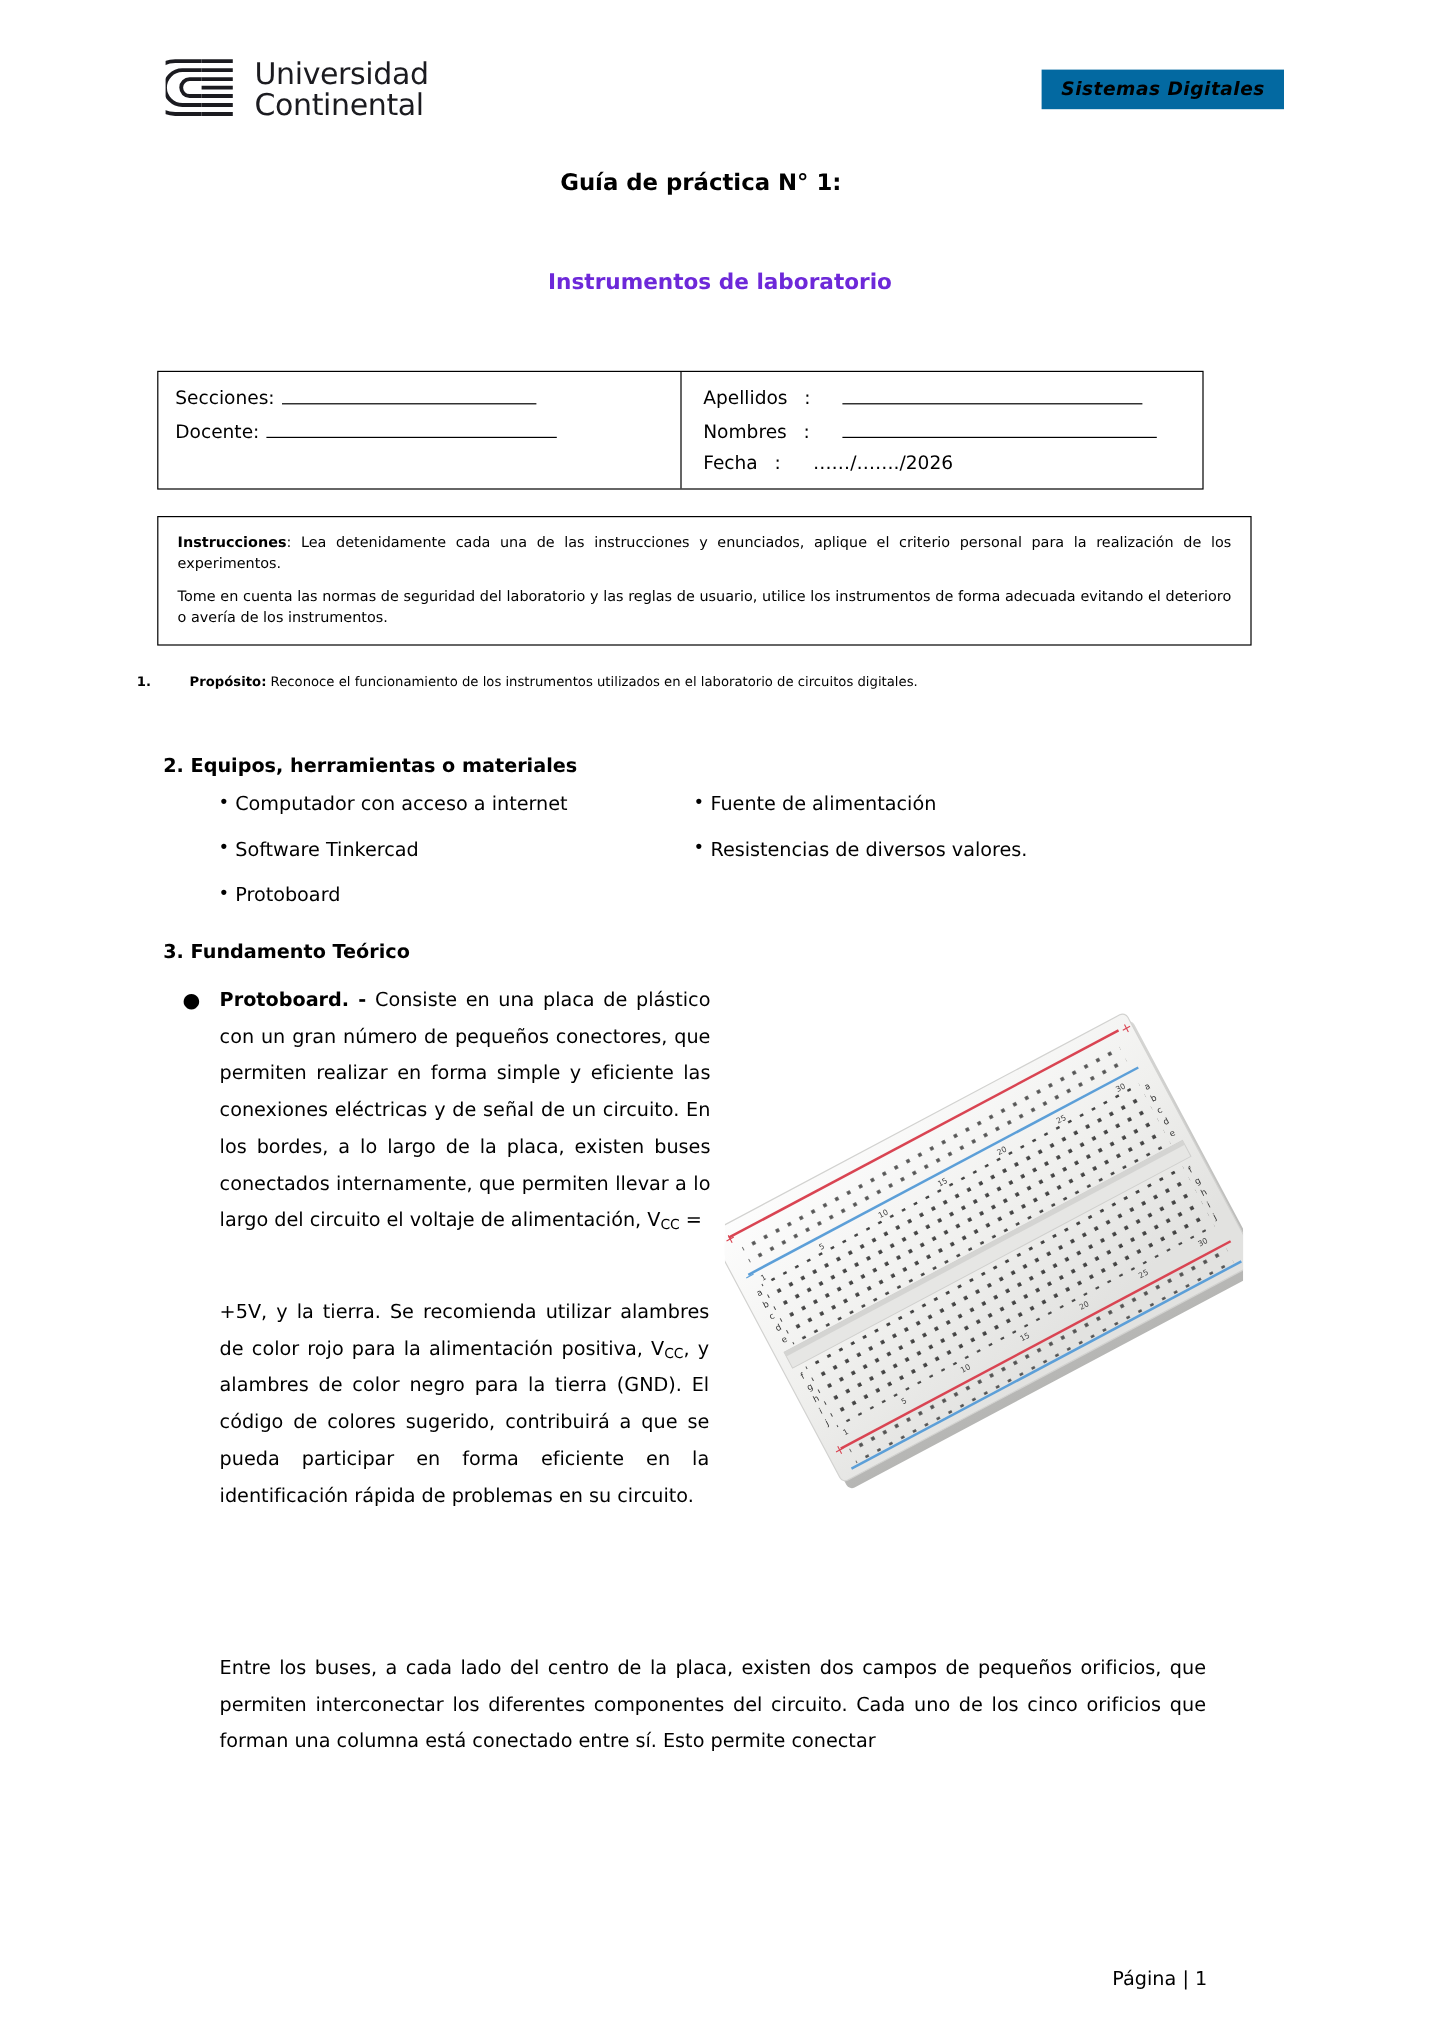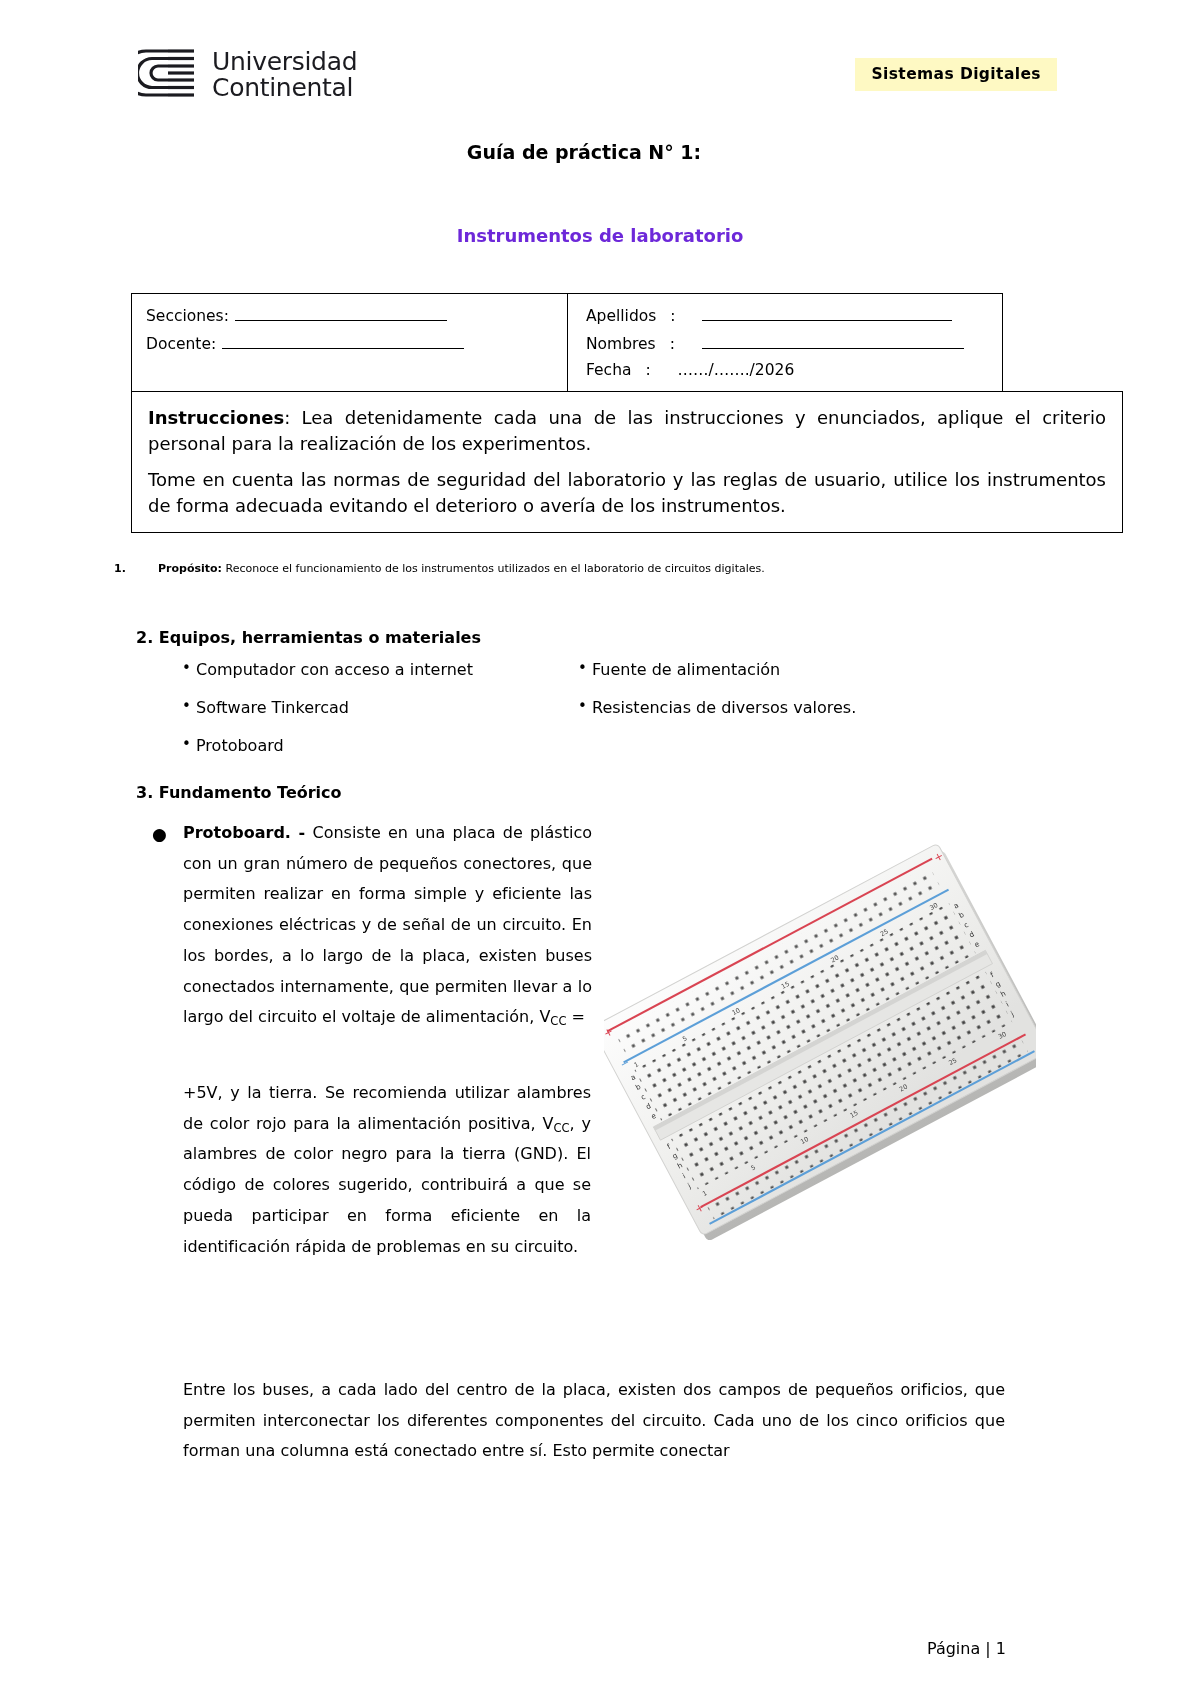--- a/index.html
+++ b/index.html
@@ -50,27 +50,28 @@
     font-family: "DejaVu Sans", sans-serif;
     font-size: 25px;
     font-weight: 500;
     line-height: 1.05;
     letter-spacing: -0.3px;
     color: #1b1b20;
     white-space: pre-line;
   }
   .subject-badge {
     position: absolute;
-    right: 13px;
+    right: 0;
     top: 18px;
-    background: #fef9c3;
+    background: #0369a1;
     padding: 7px 16px 8px 16px;
     font-family: "DejaVu Sans", sans-serif;
     font-size: 15.5px;
     font-weight: bold;
+    font-style: italic;
     letter-spacing: 0.4px;
     color: #000;
     white-space: nowrap;
   }
 
   
   .doc-title {
     position: absolute;
     left: 284px;
     top: 140px;
@@ -92,21 +93,21 @@
     font-weight: bold;
     font-size: 18px;
     line-height: 1.3;
     color: #6d28d9;
   }
 
   
   .form-table {
     position: absolute;
     left: 131px;
-    top: 293px;
+    top: 309px;
     width: 872px;
     border: 1.4px solid #000;
     box-sizing: border-box;
     display: flex;
     font-family: "DejaVu Sans", sans-serif;
     font-size: 15.5px;
   }
   .form-col-left {
     width: 436px;
     box-sizing: border-box;
@@ -141,27 +142,27 @@
   .blank-a { width: 212px; }
   .blank-b { width: 242px; }
   .blank-c { width: 250px; }
   .blank-d { width: 262px; }
   .field-value { margin-left: 6px; }
 
   
   .instructions-box {
     position: absolute;
     left: 131px;
-    top: 391px;
-    width: 992px;
+    top: 430px;
+    width: 912px;
     border: 1.4px solid #000;
     box-sizing: border-box;
     padding: 13px 16px 14px 16px;
     font-family: "DejaVu Sans", sans-serif;
-    font-size: 18px;
+    font-size: 12px;
     line-height: 1.42;
     text-align: justify;
   }
   .instructions-box p { margin: 0 0 11px 0; }
   .instructions-box p:last-child { margin-bottom: 0; }
   .instructions-box b { font-weight: bold; }
 
   
   .section-1 {
     position: absolute;

